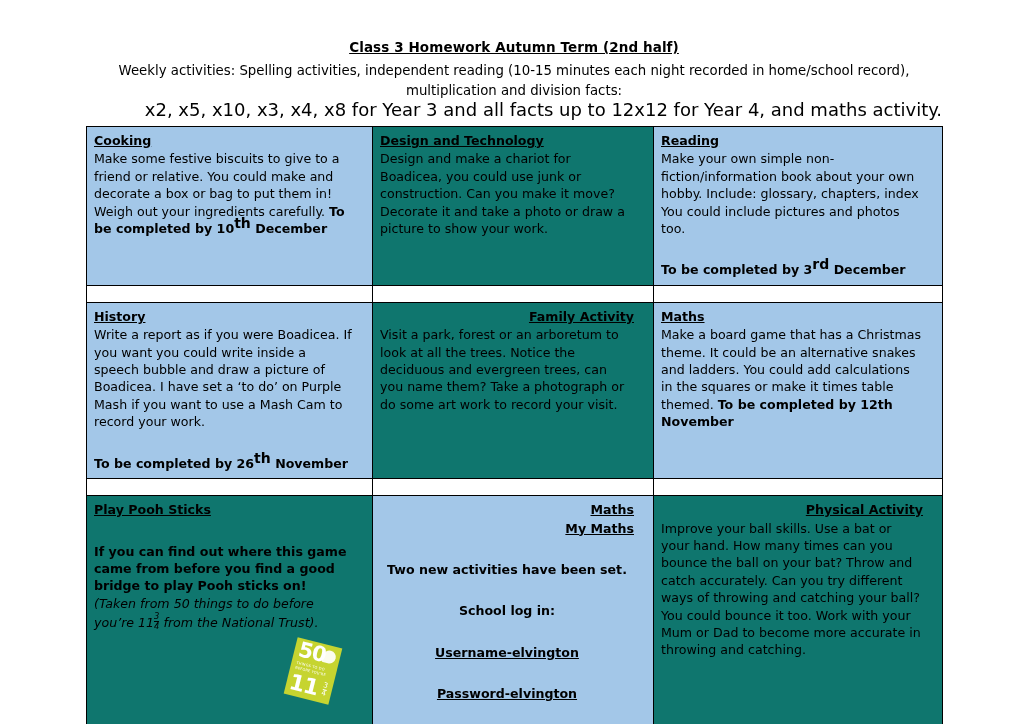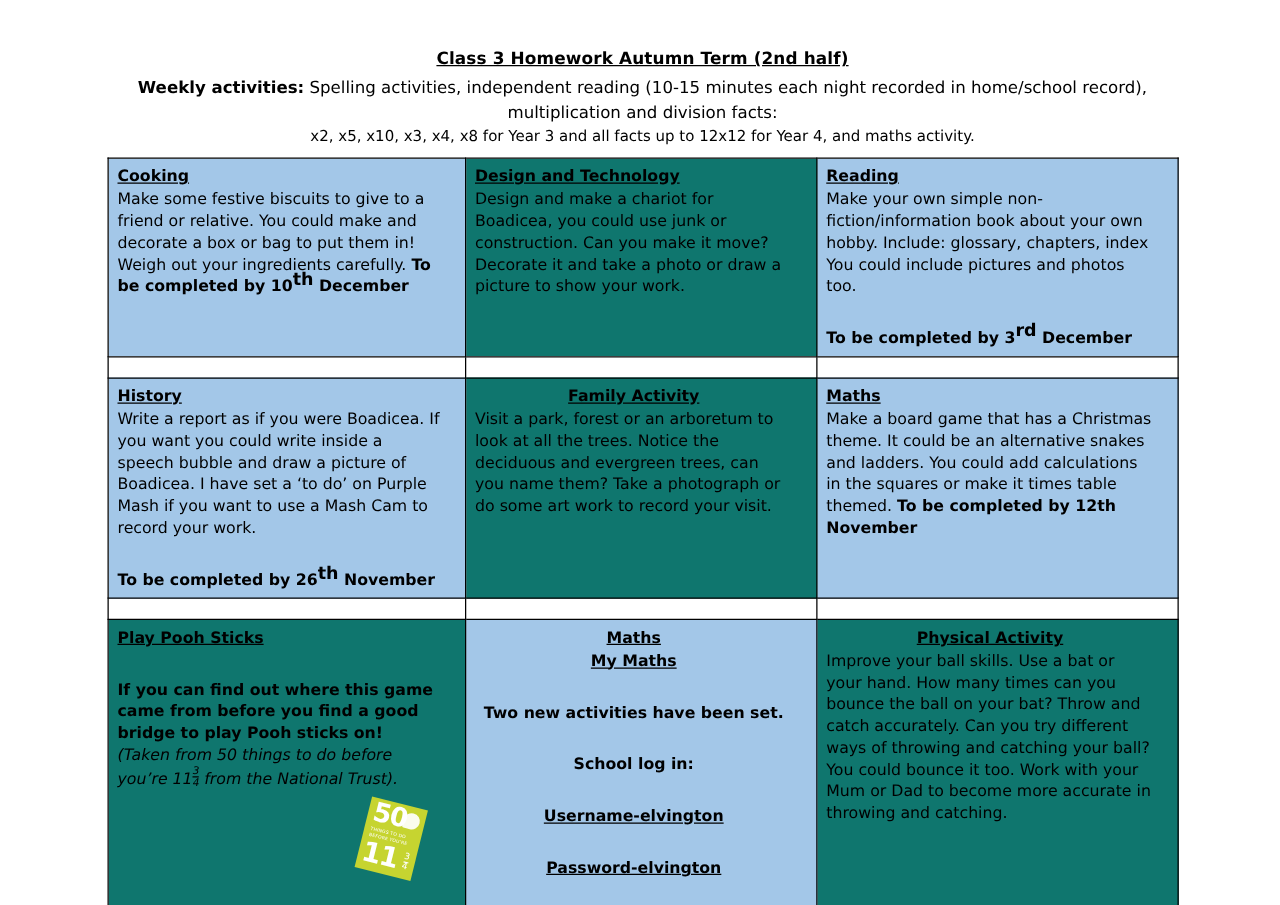--- a/index.html
+++ b/index.html
@@ -36,25 +36,25 @@
     letter-spacing: 0.1px;
     line-height: 18px;
   }
   .weekly {
     margin-top: 5px;
     text-align: center;
     font-size: 13.3px;
     line-height: 19.5px;
   }
   .weekly b {
-    font-weight: bold;
+    font-weight: normal;
   }
   .facts-line {
-    text-align: center;
-    font-size: 12px;
+    text-align: right;
+    font-size: 18px;
     line-height: 19.5px;
   }
 
   
   .grid {
     position: absolute;
     left: 86px;
     top: 126px;
     width: 856px;
     border-collapse: collapse;
@@ -86,21 +86,21 @@
   tr.tall-3 td { height: 163px; }
   tr.bottom td { height: 22px; padding: 0; }
 
   .cell-head {
     font-weight: bold;
     text-decoration: underline;
     display: block;
     margin-bottom: 1px;
   }
   .cell-head.center {
-    text-align: center;
+    text-align: right;
   }
   .body-text { display: block; }
   .body-text.center { text-align: center; }
   .body-text.bold { font-weight: bold; margin-top: 24px; }
   .body-text.italic { font-style: italic; }
   b.strong { font-weight: bold; }
   sup { font-size: 14px; vertical-align: super; line-height: 0; }
   u.ul { text-decoration: underline; }
 
   .frac {

